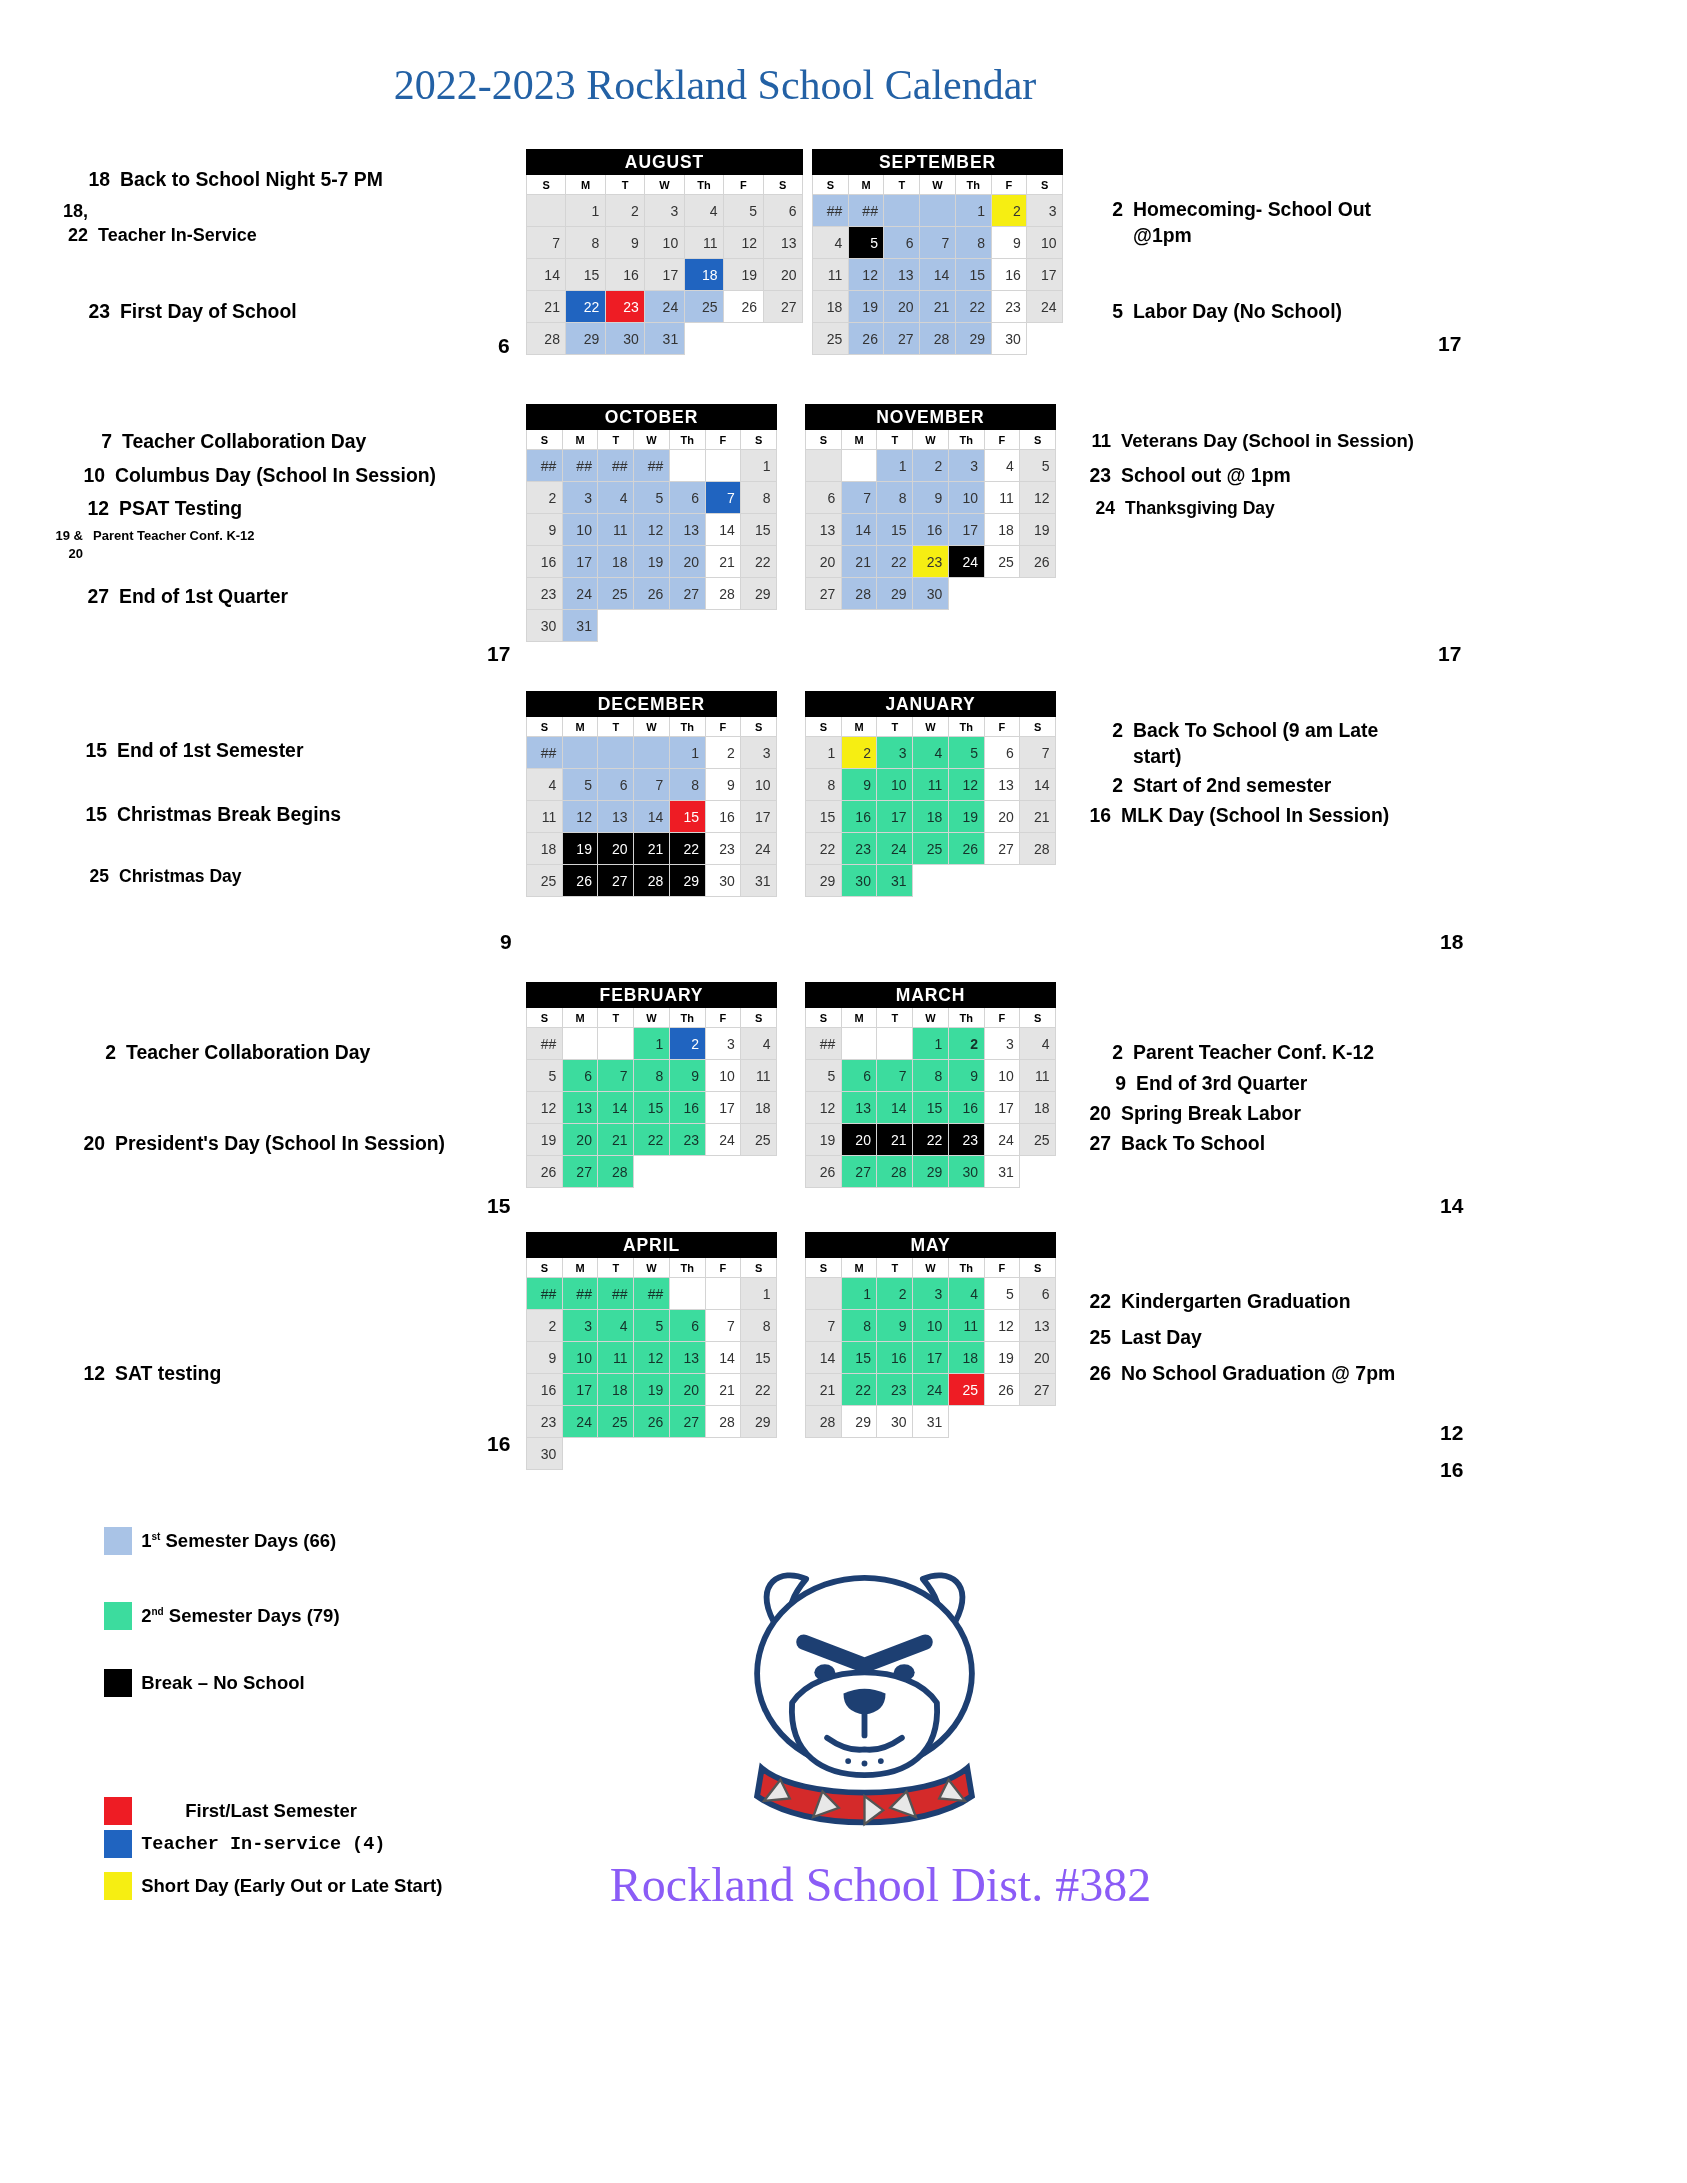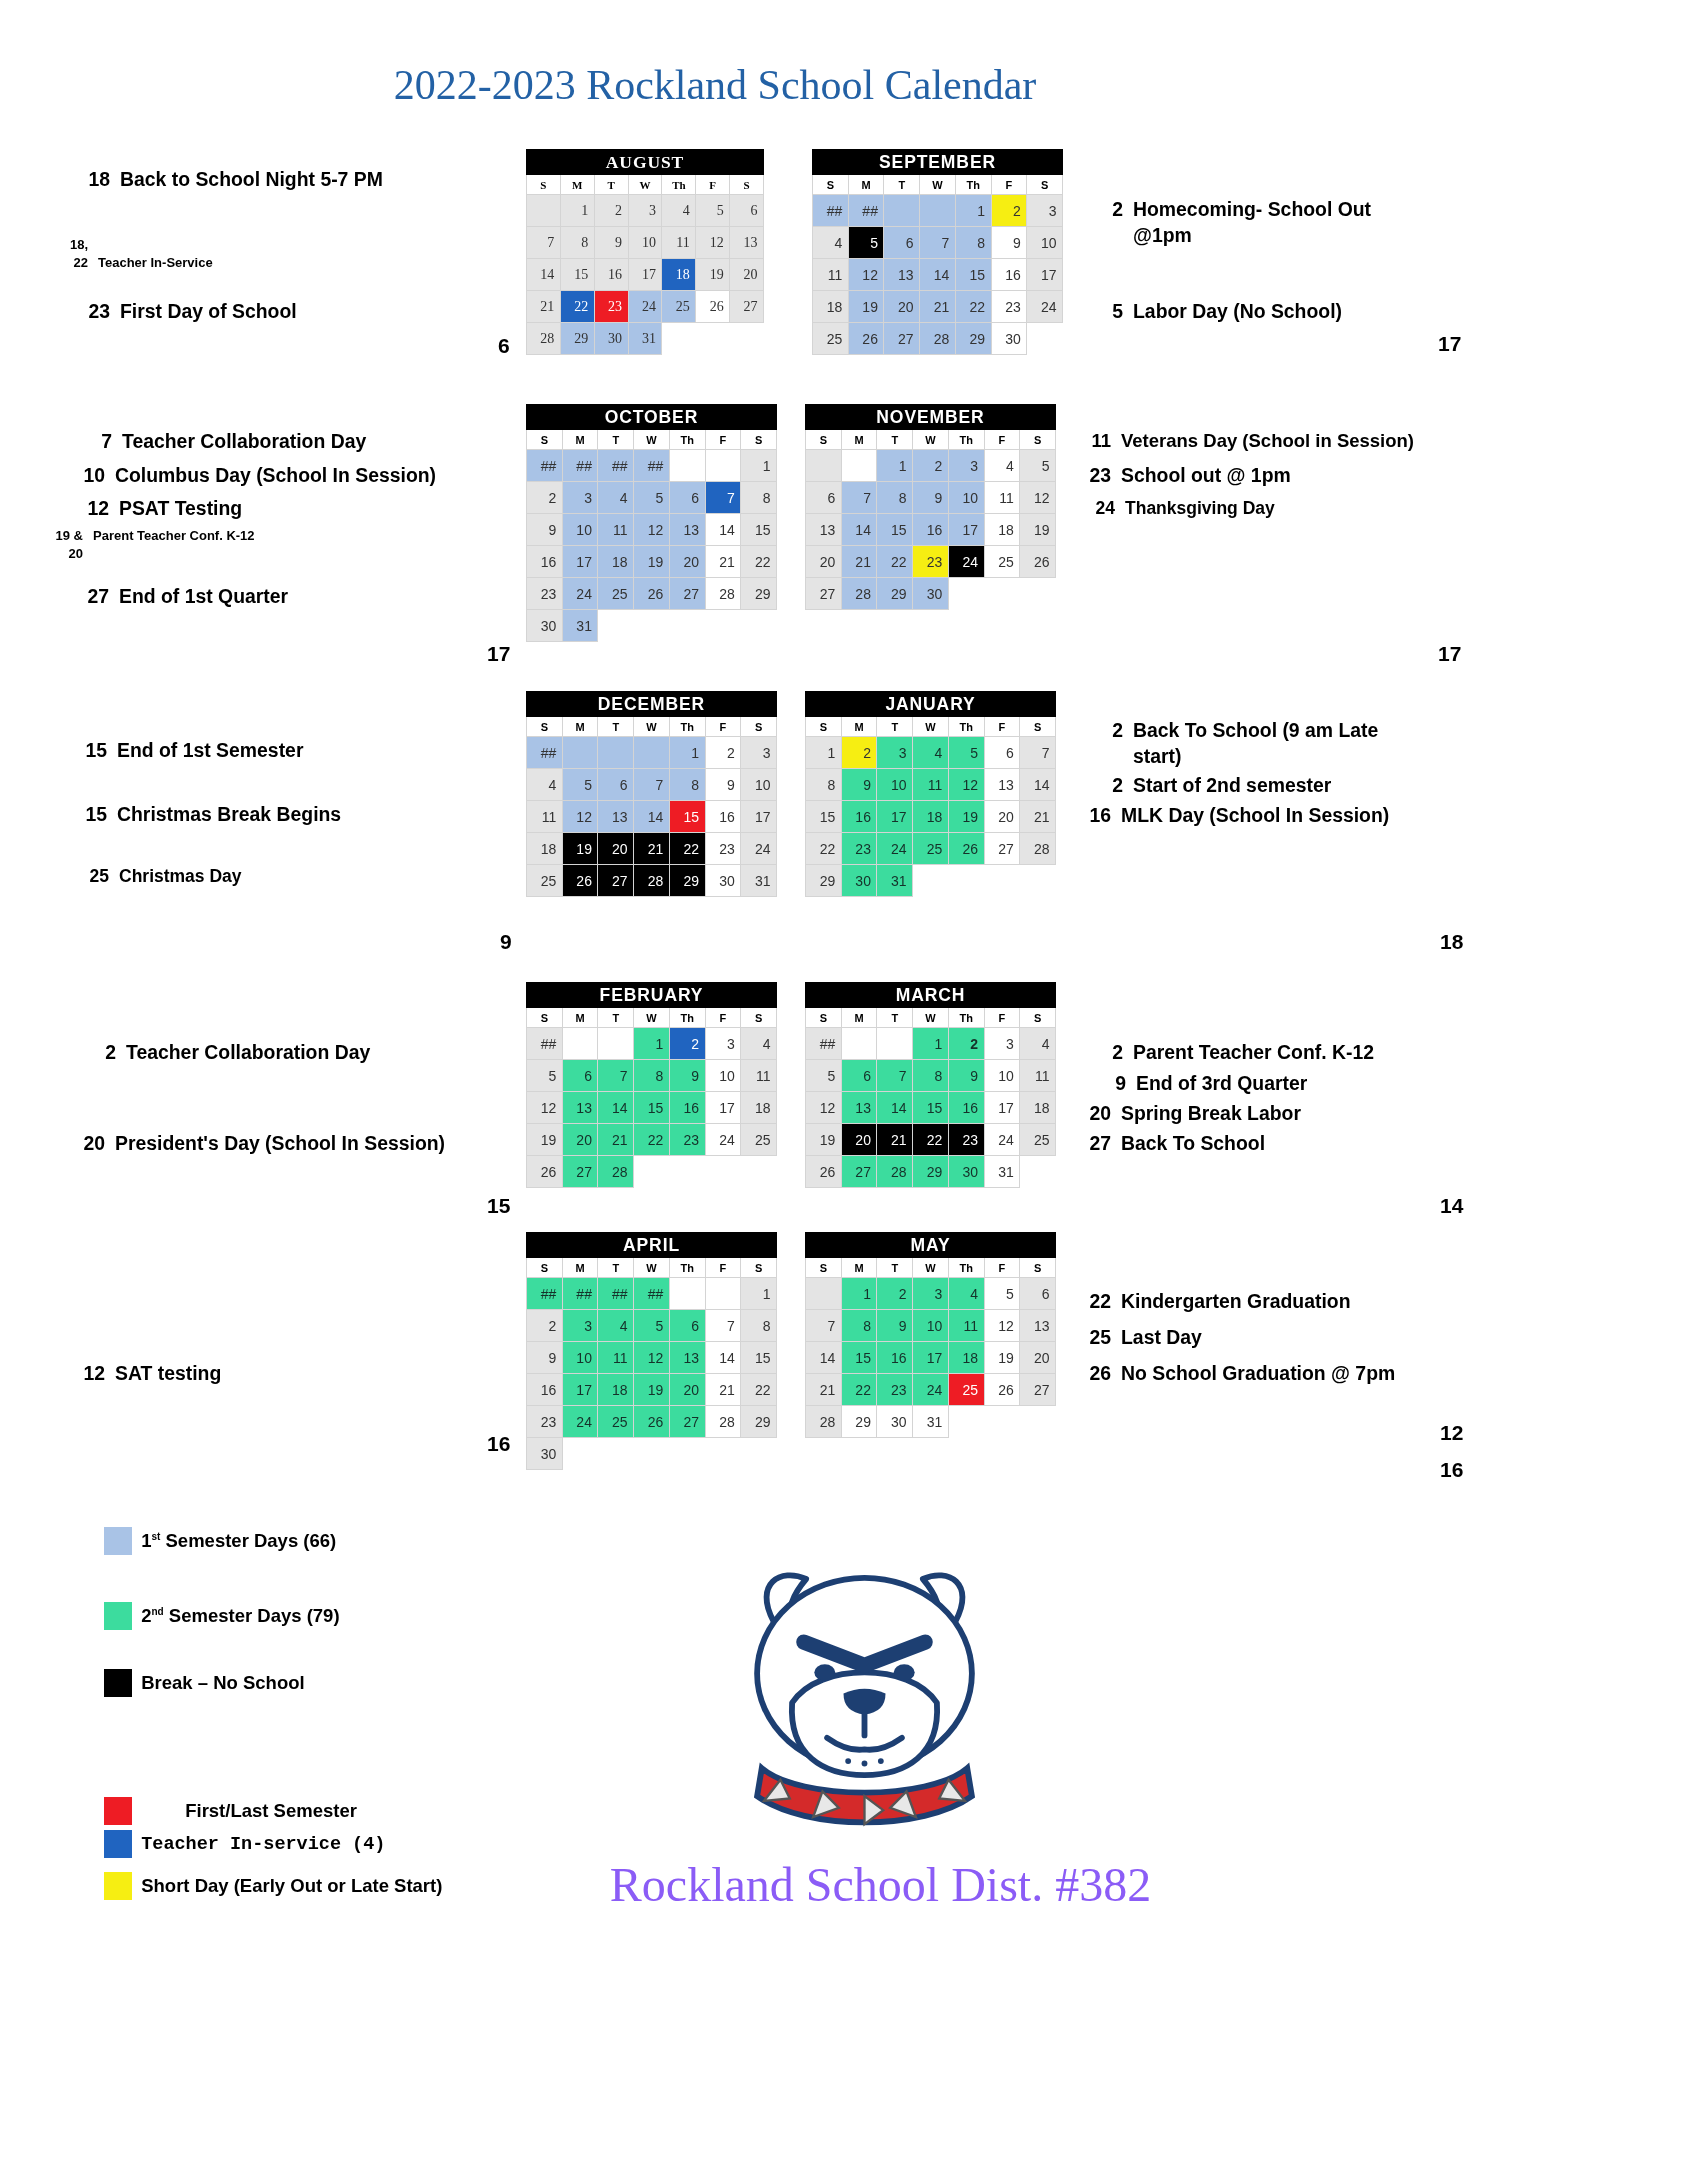--- a/index.html
+++ b/index.html
@@ -54,21 +54,21 @@
     font-family:"Liberation Serif",serif;font-size:48px;color:#8b5cf6;
   }
   .bulldog{position:absolute;left:689px;top:1551px;}
 </style>
 </head>
 <body>
 
 <div class="title">2022-2023 Rockland School Calendar</div>
 
 <div>
-    <div class="month" style="left: 526px; top: 149px; width: 238px; font-family: Liberation Serif, serif;">
+    <div class="month" style="left: 526px; top: 149px; width: 277px;">
       <div class="mhead">AUGUST</div>
       <div class="dowrow">
         <div class="dow">S</div>
         <div class="dow">M</div>
         <div class="dow">T</div>
         <div class="dow">W</div>
         <div class="dow">Th</div>
         <div class="dow">F</div>
         <div class="dow">S</div>
       </div>
@@ -650,21 +650,21 @@
       </div>
     </div>
   </div>
 <div>
     <div class="note" style="left: 79px; top: 168px; font-size: 19.4px;">
       <div class="nrow">
         <div class="nnum">18</div>
         <div class="ntxt">Back to School Night 5-7 PM</div>
       </div>
     </div>
-    <div class="note" style="left: 57px; top: 201px; font-size: 13px; margin-top: 36px;">
+    <div class="note" style="left: 57px; top: 201px; font-size: 18px;">
       <div class="nrow">
         <div class="nnum">18,</div>
         <div class="ntxt"></div>
       </div>
       <div class="nrow">
         <div class="nnum">22</div>
         <div class="ntxt">Teacher In-Service</div>
       </div>
     </div>
     <div class="note" style="left: 79px; top: 300px; font-size: 19.4px;">

